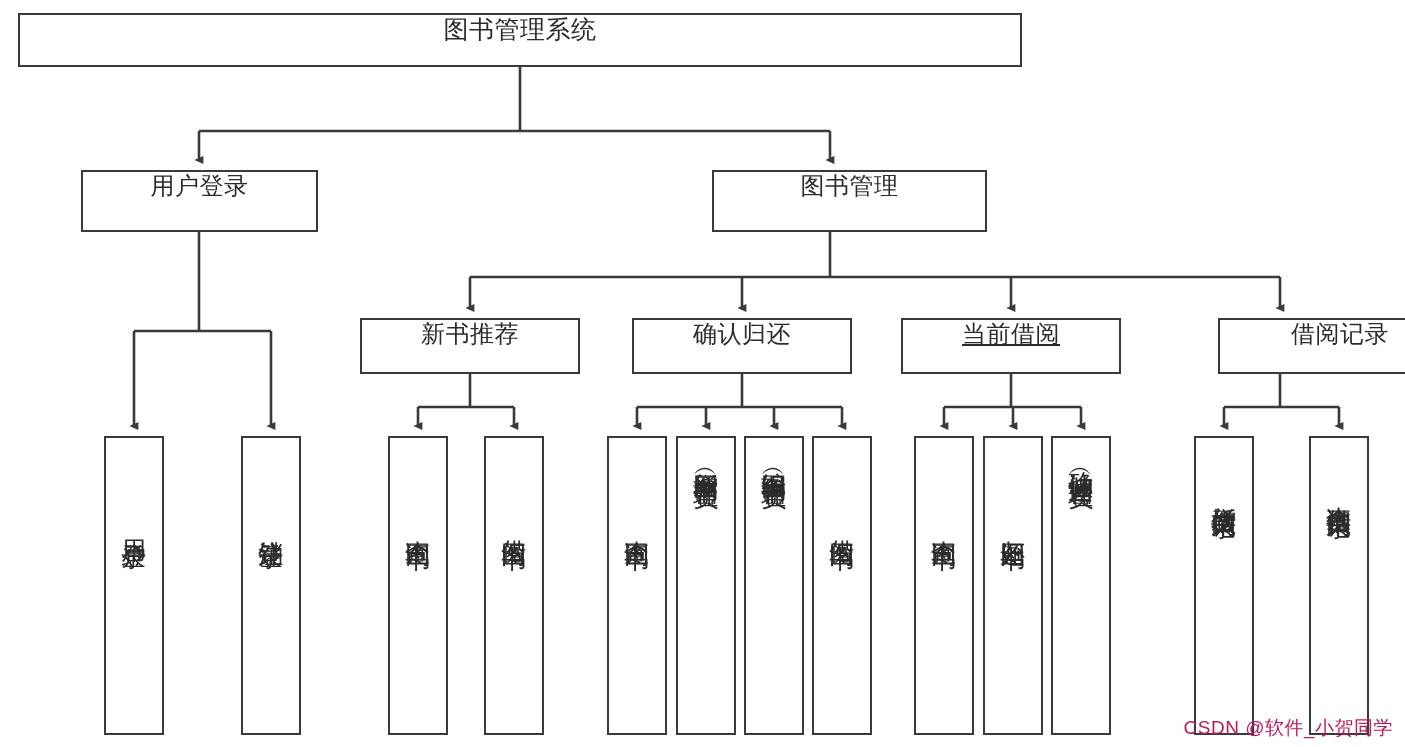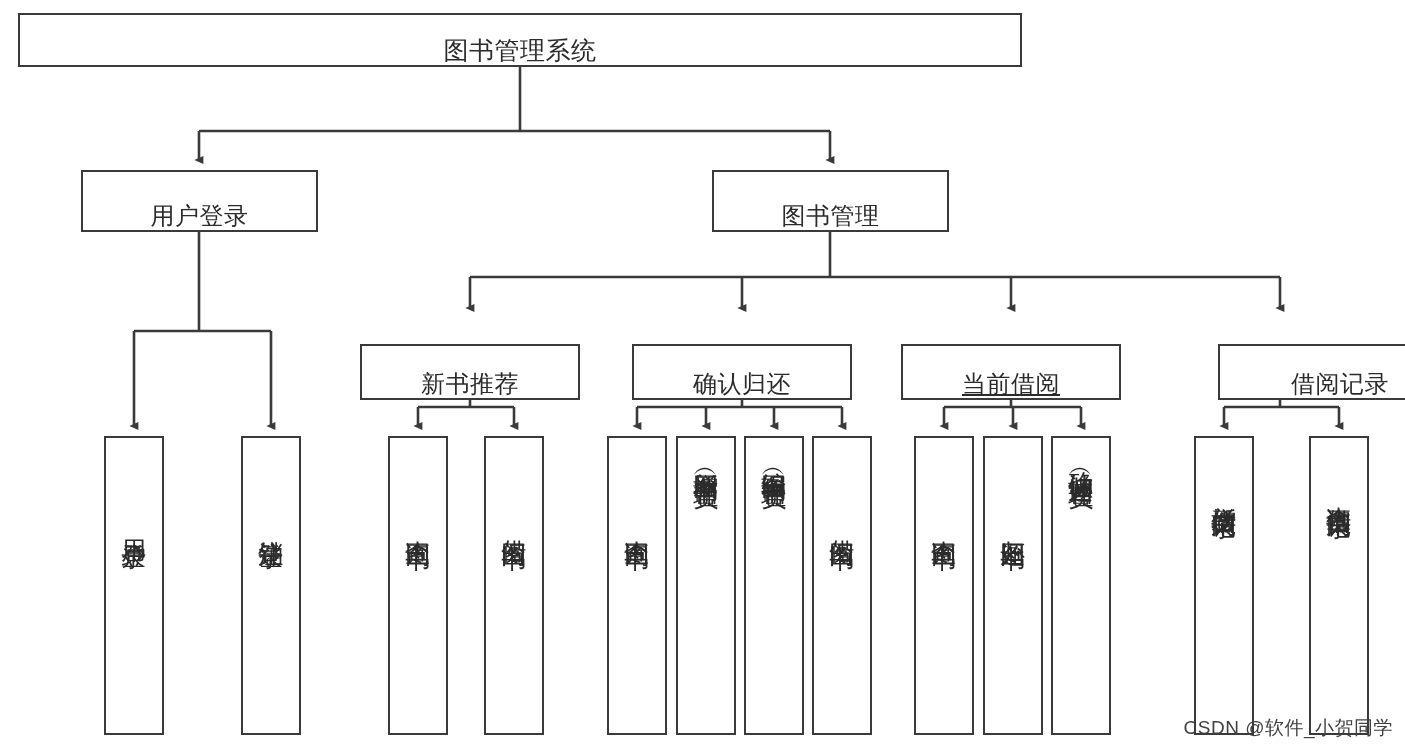--- a/index.html
+++ b/index.html
@@ -24,35 +24,35 @@
     width: 1405px;
     height: 747px;
     pointer-events: none;
   }
   .node {
     position: absolute;
     box-sizing: border-box;
     border: 2.5px solid #3a3a3a;
     background: #ffffff;
     display: flex;
-    align-items: flex-end;
+    align-items: flex-start;
     justify-content: center;
     color: #2b2b2b;
   }
   .node .label {
     display: block;
     text-align: center;
     line-height: 1.18;
     letter-spacing: 0.5px;
   }
   
   .node.root { font-size: 25px; }
   
   .node.lvl2 { font-size: 24px; }
-  .node.lvl3 { font-size: 24px; margin-top: 26px; }
+  .node.lvl3 { font-size: 24px; }
   
   .node.leaf {
     align-items: flex-start;
     padding-top: 82px;
   }
   .node.leaf .label {
     writing-mode: vertical-rl;
     text-orientation: upright;
     font-size: 25px;
     line-height: 1.05;
@@ -62,21 +62,21 @@
     padding-top: 14px;
   }
   .node.leaf.mid {
     padding-top: 48px;
   }
   .watermark {
     position: absolute;
     right: 12px;
     bottom: 6px;
     font-size: 19px;
-    color: #404040;
+    color: #be185d;
     white-space: nowrap;
     letter-spacing: 0.5px;
   }
 </style>
 </head>
 <body>
 
 <div id="canvas">
 
   <svg class="edges" viewBox="0 0 1405 747">
@@ -129,21 +129,21 @@
     </g>
   </svg>
 
   <div class="node root" style="left:18px; top:13px; width:1004px; height:54px;">
     <span class="label">图书管理系统</span>
   </div>
 
   <div class="node lvl2" style="left:81px; top:170px; width:237px; height:62px;">
     <span class="label">用户登录</span>
   </div>
-  <div class="node lvl2" style="left:712px; top:170px; width:237px; height:62px;">
+  <div class="node lvl2" style="left:712px; top:170px; width:275px; height:62px;">
     <span class="label">图书管理</span>
   </div>
 
   <div class="node lvl3" style="left:360px; top:318px; width:220px; height:56px;">
     <span class="label">新书推荐</span>
   </div>
   <div class="node lvl3" style="left:632px; top:318px; width:220px; height:56px;">
     <span class="label">确认归还</span>
   </div>
   <div class="node lvl3" style="left:901px; top:318px; width:220px; height:56px;text-decoration:underline;">

